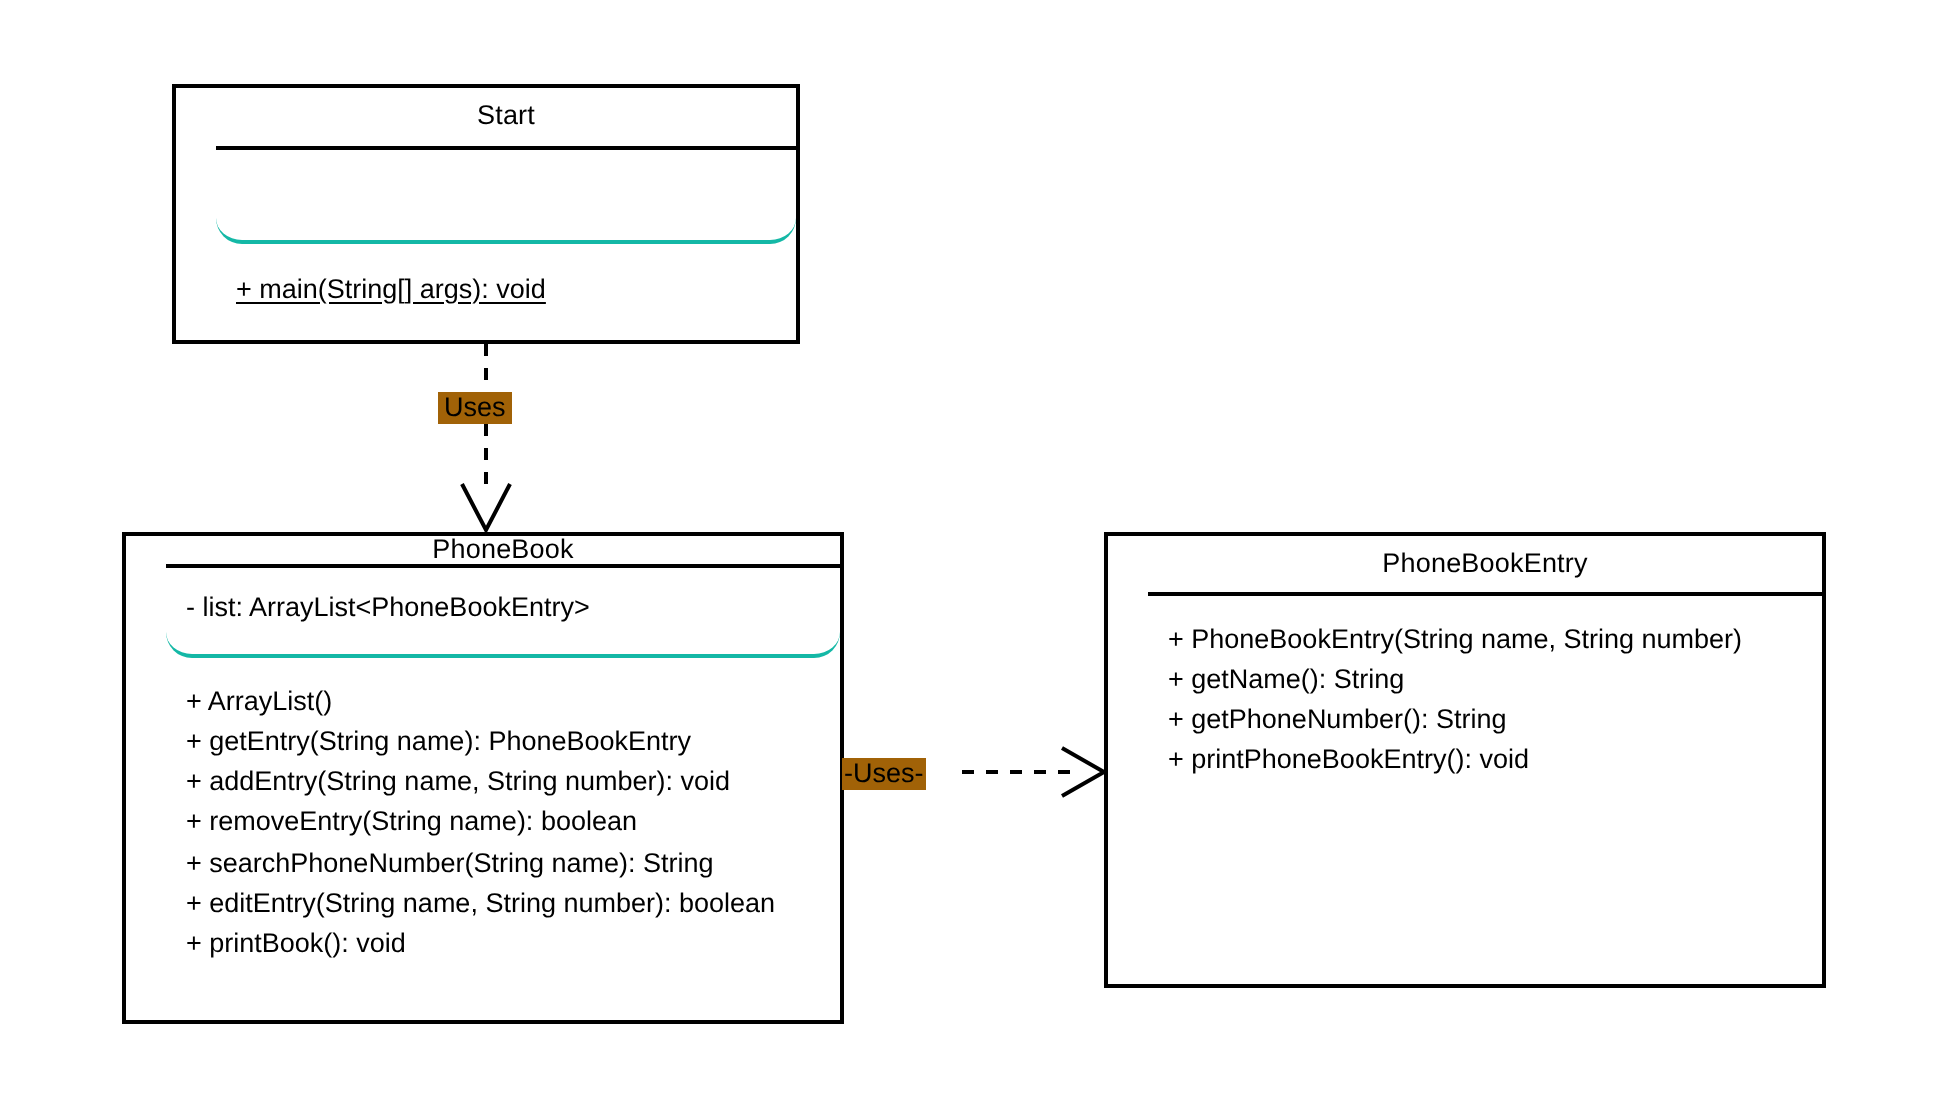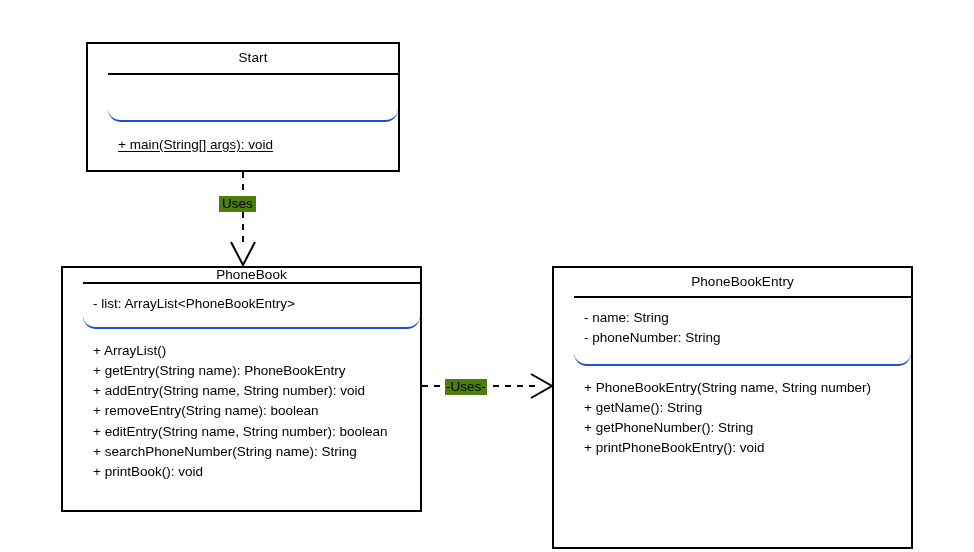--- a/index.html
+++ b/index.html
@@ -34,21 +34,21 @@
     border-bottom: 2px solid #000000;
     display: flex;
     align-items: center;
     justify-content: center;
     font-size: 13.5px;
     line-height: 1.25;
     letter-spacing: 0.1px;
   }
   .uml-attr-compartment {
     box-sizing: border-box;
-    border-bottom: 2px solid #1d4ed8;
+    border-bottom: 2px solid #14b8a6;
     padding: 9px 0 9px 10px;
     font-size: 13.5px;
     line-height: 1.28;
     border-radius: 13px;
   }
   .uml-op-compartment {
     box-sizing: border-box;
     padding: 11px 0 10px 10px;
     font-size: 13.5px;
     line-height: 1.28;
@@ -58,21 +58,21 @@
     padding: 1.5px 0;
   }
   .uml-member.static-member {
     text-decoration: underline;
     text-underline-offset: 2px;
   }
 
   
   #class-start      { left: 86px;  top: 42px;  width: 314px; height: 130px; }
   #class-phonebook  { left: 61px;  top: 266px; width: 361px; height: 246px; }
-  #class-entry      { left: 552px; top: 266px; width: 361px; height: 283px; }
+  #class-entry      { left: 552px; top: 266px; width: 361px; height: 228px; }
 
   #class-start .uml-name-compartment      { height: 31px; }
   #class-start .uml-attr-compartment      { height: 47px; padding: 0; }
   #class-start .uml-op-compartment        { flex: 1; padding-top: 12px; }
 
   #class-phonebook .uml-name-compartment  { height: 16px; }
   #class-phonebook .uml-attr-compartment  { height: 45px; }
   #class-phonebook .uml-op-compartment    { flex: 1; }
 
   #class-entry .uml-name-compartment      { height: 30px; }
@@ -98,25 +98,25 @@
     stroke-width: 2;
     fill: none;
     stroke-linecap: butt;
     stroke-linejoin: miter;
   }
 
   .dep-label {
     position: absolute;
     font-size: 13.5px;
     line-height: 1;
-    background: #4d7c0f;
+    background: #a16207;
     white-space: nowrap;
   }
   #dep-label-vertical   { left: 219px; top: 196px; padding: 1px 3px; }
-  #dep-label-horizontal { left: 445px; top: 379px; padding: 1px 1px; }
+  #dep-label-horizontal { left: 421px; top: 379px; padding: 1px 1px; }
 </style>
 </head>
 <body>
 
 <div id="canvas">
 
   <div class="uml-class" id="class-start">
     <div class="uml-name-compartment">Start</div>
     <div class="uml-attr-compartment"></div>
     <div class="uml-op-compartment">
@@ -127,32 +127,28 @@
   <div class="uml-class" id="class-phonebook">
     <div class="uml-name-compartment">PhoneBook</div>
     <div class="uml-attr-compartment">
       <div class="uml-member">- list: ArrayList&lt;PhoneBookEntry&gt;</div>
     </div>
     <div class="uml-op-compartment">
       <div class="uml-member">+ ArrayList()</div>
       <div class="uml-member">+ getEntry(String name): PhoneBookEntry</div>
       <div class="uml-member">+ addEntry(String name, String number): void</div>
       <div class="uml-member">+ removeEntry(String name): boolean</div>
+      <div class="uml-member">+ searchPhoneNumber(String name): String</div>
       <div class="uml-member">+ editEntry(String name, String number): boolean</div>
-      <div class="uml-member">+ searchPhoneNumber(String name): String</div>
       <div class="uml-member">+ printBook(): void</div>
     </div>
   </div>
 
   <div class="uml-class" id="class-entry">
     <div class="uml-name-compartment">PhoneBookEntry</div>
-    <div class="uml-attr-compartment">
-      <div class="uml-member">- name: String</div>
-      <div class="uml-member">- phoneNumber: String</div>
-    </div>
     <div class="uml-op-compartment">
       <div class="uml-member">+ PhoneBookEntry(String name, String number)</div>
       <div class="uml-member">+ getName(): String</div>
       <div class="uml-member">+ getPhoneNumber(): String</div>
       <div class="uml-member">+ printPhoneBookEntry(): void</div>
     </div>
   </div>
 
   <svg class="connector-svg" id="dep-start-phonebook" viewBox="0 0 974 552" xmlns="http://www.w3.org/2000/svg">
 

